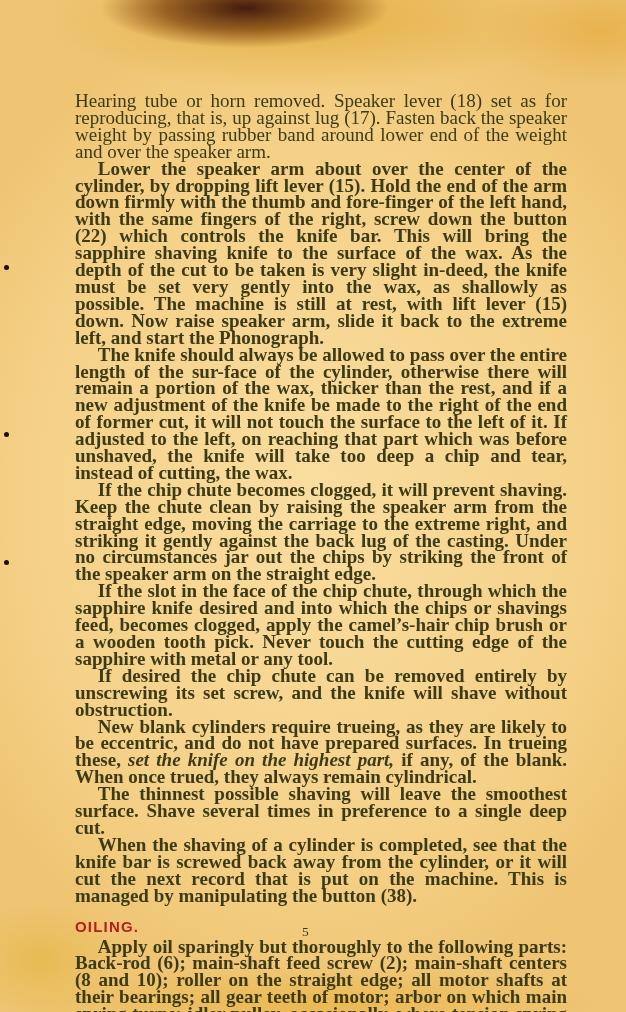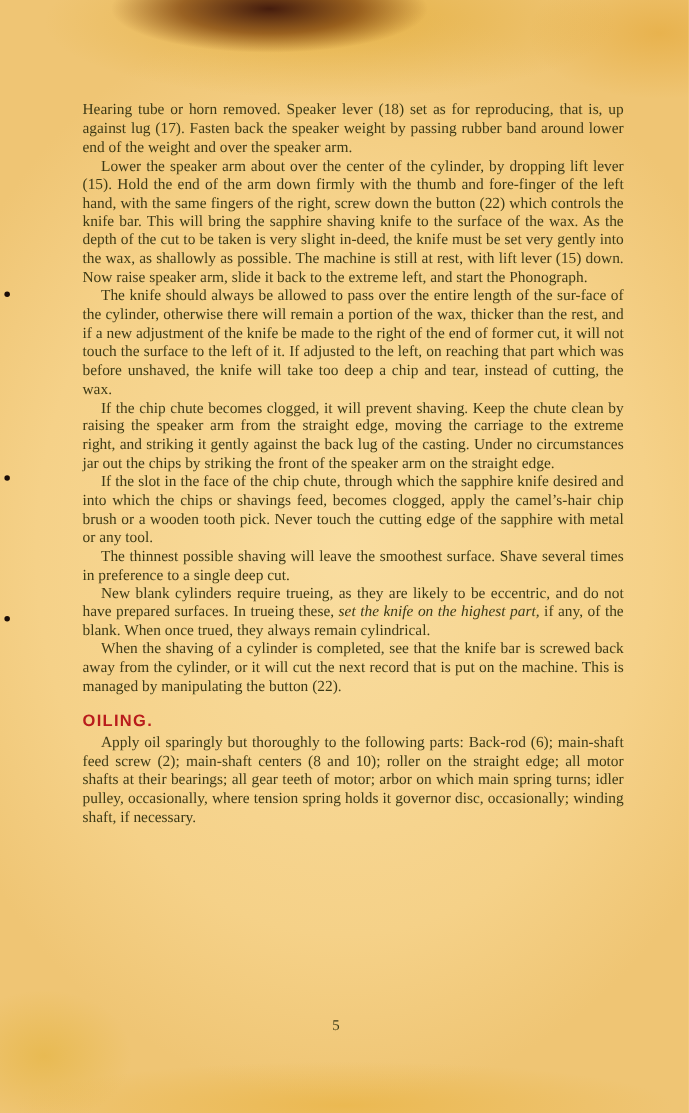--- a/index.html
+++ b/index.html
@@ -11,24 +11,24 @@
       radial-gradient(ellipse 260px 70px at 300px 20px, rgba(220,160,30,0.55) 0%, rgba(220,160,30,0) 100%),
       radial-gradient(ellipse 120px 60px at 600px 30px, rgba(225,160,40,0.5) 0%, rgba(225,160,40,0) 100%),
       radial-gradient(ellipse 80px 60px at 40px 960px, rgba(225,175,50,0.5) 0%, rgba(225,175,50,0) 100%),
       radial-gradient(ellipse 300px 40px at 313px 1005px, rgba(230,170,40,0.45) 0%, rgba(230,170,40,0) 100%),
       radial-gradient(ellipse 400px 500px at 313px 500px, #f9dda0 0%, #f5d188 70%, #efc574 100%);
     font-family: "Liberation Serif", "DejaVu Serif", serif;
     color: #3d3a16;
   }
   .page { position: absolute; left: 75px; top: 93px; width: 492px; }
   .para {
-    margin: 0; font-size: 14px; line-height: 16.9px;
+    margin: 0; font-size: 19px; line-height: 16.9px;
     text-align: justify; text-indent: 0;
   }
-  .para.indent { text-indent: 1.2em; }
+  .para.indent { text-indent: 1.2em; font-weight: bold; }
   .para.first { text-indent: 0; }
   .heading {
     font-family: "Liberation Sans", "DejaVu Sans", sans-serif;
     font-weight: bold; font-size: 15px; letter-spacing: 1.2px;
     color: #b91c1c; margin: 13px 0 4px 0; line-height: 17px;
   }
   em { font-style: italic; }
   .pagenum {
     position: absolute; left: 302px; top: 924px; font-size: 13.5px; color: #3d3a16;
   }
@@ -40,22 +40,23 @@
 <div class="stain" style="left:4px;top:265px;width:5px;height:5px;"></div>
 <div class="stain" style="left:4px;top:432px;width:5px;height:5px;"></div>
 <div class="stain" style="left:4px;top:560px;width:5px;height:5px;"></div>
 
 <div class="page">
   <p class="para first">Hearing tube or horn removed. Speaker lever (18) set as for reproducing, that is, up against lug (17). Fasten back the speaker weight by passing rubber band around lower end of the weight and over the speaker arm.</p>
   <p class="para indent">Lower the speaker arm about over the center of the cylinder, by dropping lift lever (15). Hold the end of the arm down firmly with the thumb and fore-finger of the left hand, with the same fingers of the right, screw down the button (22) which controls the knife bar. This will bring the sapphire shaving knife to the surface of the wax. As the depth of the cut to be taken is very slight in-deed, the knife must be set very gently into the wax, as shallowly as possible. The machine is still at rest, with lift lever (15) down. Now raise speaker arm, slide it back to the extreme left, and start the Phonograph.</p>
   <p class="para indent">The knife should always be allowed to pass over the entire length of the sur-face of the cylinder, otherwise there will remain a portion of the wax, thicker than the rest, and if a new adjustment of the knife be made to the right of the end of former cut, it will not touch the surface to the left of it. If adjusted to the left, on reaching that part which was before unshaved, the knife will take too deep a chip and tear, instead of cutting, the wax.</p>
   <p class="para indent">If the chip chute becomes clogged, it will prevent shaving. Keep the chute clean by raising the speaker arm from the straight edge, moving the carriage to the extreme right, and striking it gently against the back lug of the casting. Under no circumstances jar out the chips by striking the front of the speaker arm on the straight edge.</p>
   <p class="para indent">If the slot in the face of the chip chute, through which the sapphire knife desired and into which the chips or shavings feed, becomes clogged, apply the camel’s-hair chip brush or a wooden tooth pick. Never touch the cutting edge of the sapphire with metal or any tool.</p>
+  <p class="para indent">If desired the chip chute can be removed entirely by unscrewing its set screw, and the knife will shave without obstruction.</p>
+  <p class="para indent"><span>New blank cylinders require trueing, as they are likely to be eccentric, and do not have prepared surfaces. In trueing these, </span><em>set the knife on the highest part,</em><span> if any, of the blank. When once trued, they always remain cylindrical.</span></p>
   <p class="para indent">The thinnest possible shaving will leave the smoothest surface. Shave several times in preference to a single deep cut.</p>
-  <p class="para indent"><span>New blank cylinders require trueing, as they are likely to be eccentric, and do not have prepared surfaces. In trueing these, </span><em>set the knife on the highest part,</em><span> if any, of the blank. When once trued, they always remain cylindrical.</span></p>
-  <p class="para indent">When the shaving of a cylinder is completed, see that the knife bar is screwed back away from the cylinder, or it will cut the next record that is put on the machine. This is managed by manipulating the button (22).</p>
+  <p class="para indent">When the shaving of a cylinder is completed, see that the knife bar is screwed back away from the cylinder, or it will cut the next record that is put on the machine. This is managed by manipulating the button (38).</p>
 
   <div class="heading">OILING.</div>
 
   <p class="para indent">Apply oil sparingly but thoroughly to the following parts: Back-rod (6); main-shaft feed screw (2); main-shaft centers (8 and 10); roller on the straight edge; all motor shafts at their bearings; all gear teeth of motor; arbor on which main spring turns; idler pulley, occasionally, where tension spring holds it governor disc, occasionally; winding shaft, if necessary.</p>
 </div>
 
 <div class="pagenum">5</div>
 
 </body></html>

